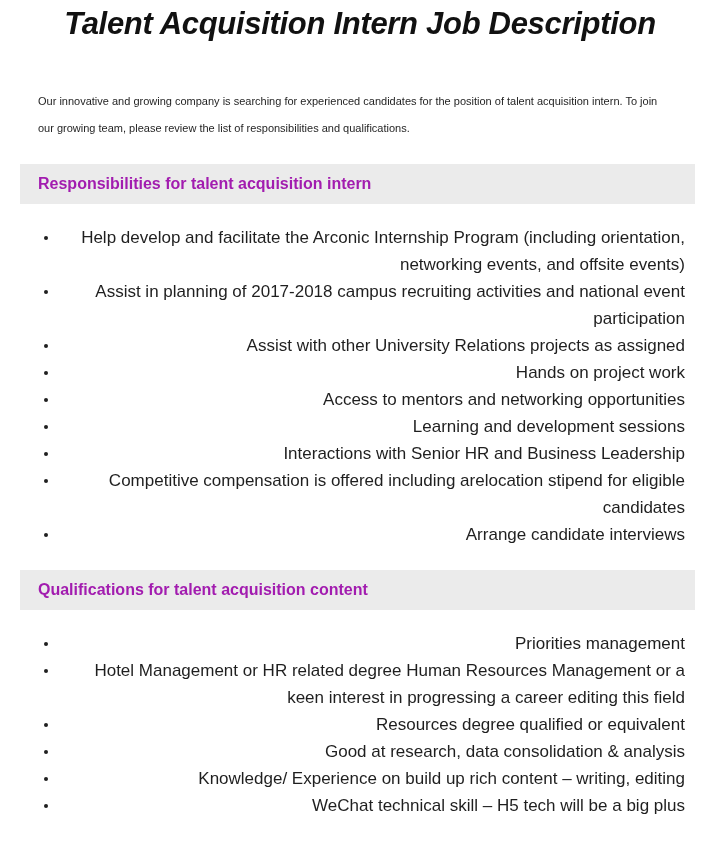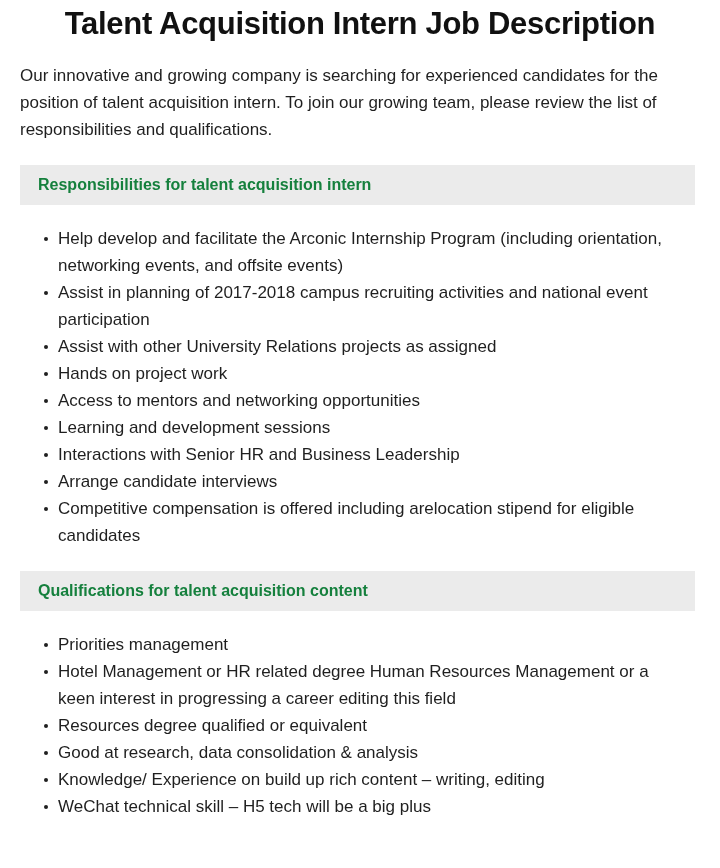--- a/index.html
+++ b/index.html
@@ -17,61 +17,63 @@
   .page {
     position: relative;
     width: 720px;
     height: 868px;
     box-sizing: border-box;
   }
 
   
   .doc-title {
     margin: 0;
-    padding: 0 20px;
+    padding: 8px 20px;
     font-size: 31px;
     line-height: 40px;
     font-weight: bold;
     letter-spacing: -0.3px;
     text-align: center;
     color: #111111;
     padding-top: 4px;
+    font-style: italic;
   }
 
   
   .intro {
-    margin: 0;
+    margin: 18px;
     padding: 18px 35px 0 20px;
-    font-size: 17px;
+    font-size: 11px;
     line-height: 27px;
     color: #1f1f1f;
   }
 
   
   .section-band {
     margin: 22px 25px 0 20px;
     background: #ebebeb;
     height: 40px;
     display: flex;
     align-items: center;
     padding: 0 18px;
     box-sizing: border-box;
   }
   .section-band-title {
     font-size: 16px;
     font-weight: bold;
-    color: #15803d;
+    color: #a21caf;
     line-height: 20px;
   }
 
   
   .bullet-list {
     list-style: none;
     margin: 0;
     padding: 20px 35px 0 44px;
+    text-align: right;
   }
   .bullet-list.tight {
     padding-top: 20px;
   }
   .bullet-item {
     position: relative;
     padding-left: 14px;
     font-size: 17px;
     line-height: 27px;
     color: #1f1f1f;
@@ -100,22 +102,22 @@
     <span class="section-band-title">Responsibilities for talent acquisition intern</span>
   </div>
   <ul class="bullet-list">
       <li class="bullet-item">Help develop and facilitate the Arconic Internship Program (including orientation, networking events, and offsite events)</li>
       <li class="bullet-item">Assist in planning of 2017-2018 campus recruiting activities and national event participation</li>
       <li class="bullet-item">Assist with other University Relations projects as assigned</li>
       <li class="bullet-item">Hands on project work</li>
       <li class="bullet-item">Access to mentors and networking opportunities</li>
       <li class="bullet-item">Learning and development sessions</li>
       <li class="bullet-item">Interactions with Senior HR and Business Leadership</li>
+      <li class="bullet-item">Competitive compensation is offered including arelocation stipend for eligible candidates</li>
       <li class="bullet-item">Arrange candidate interviews</li>
-      <li class="bullet-item">Competitive compensation is offered including arelocation stipend for eligible candidates</li>
     </ul>
 
   <div class="section-band">
     <span class="section-band-title">Qualifications for talent acquisition content</span>
   </div>
   <ul class="bullet-list tight">
       <li class="bullet-item">Priorities management</li>
       <li class="bullet-item">Hotel Management or HR related degree Human Resources Management or a keen interest in progressing a career editing this field</li>
       <li class="bullet-item">Resources degree qualified or equivalent</li>
       <li class="bullet-item">Good at research, data consolidation &amp; analysis</li>

